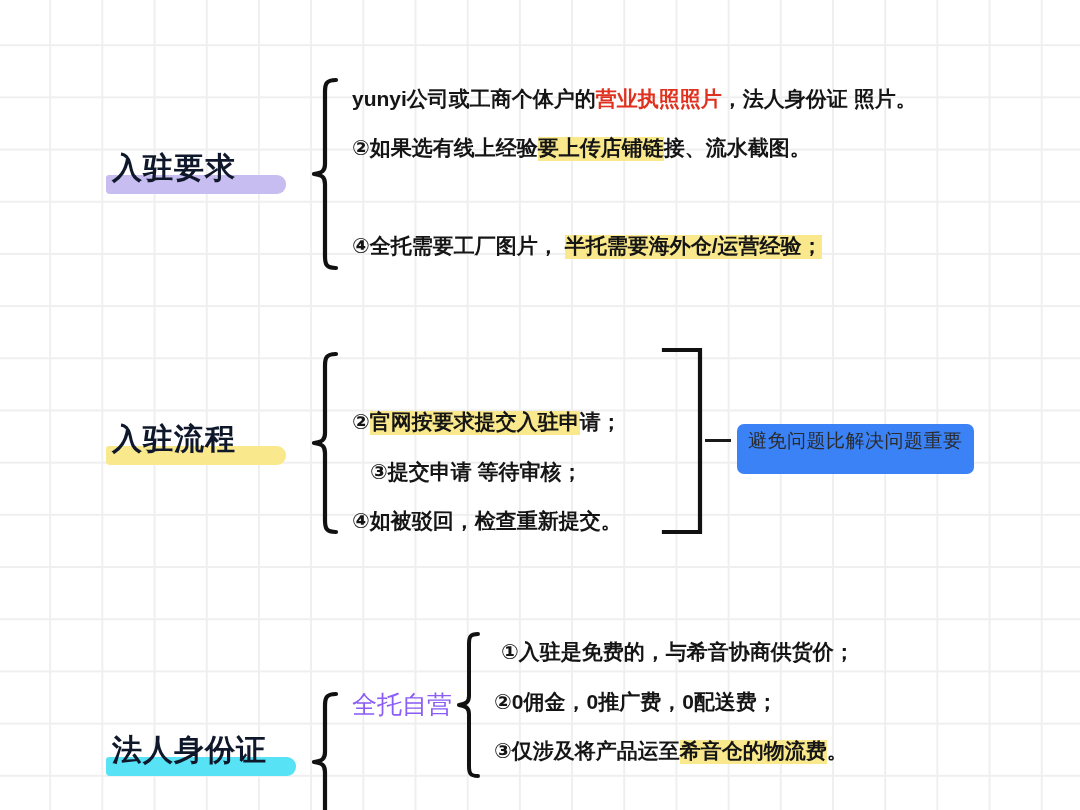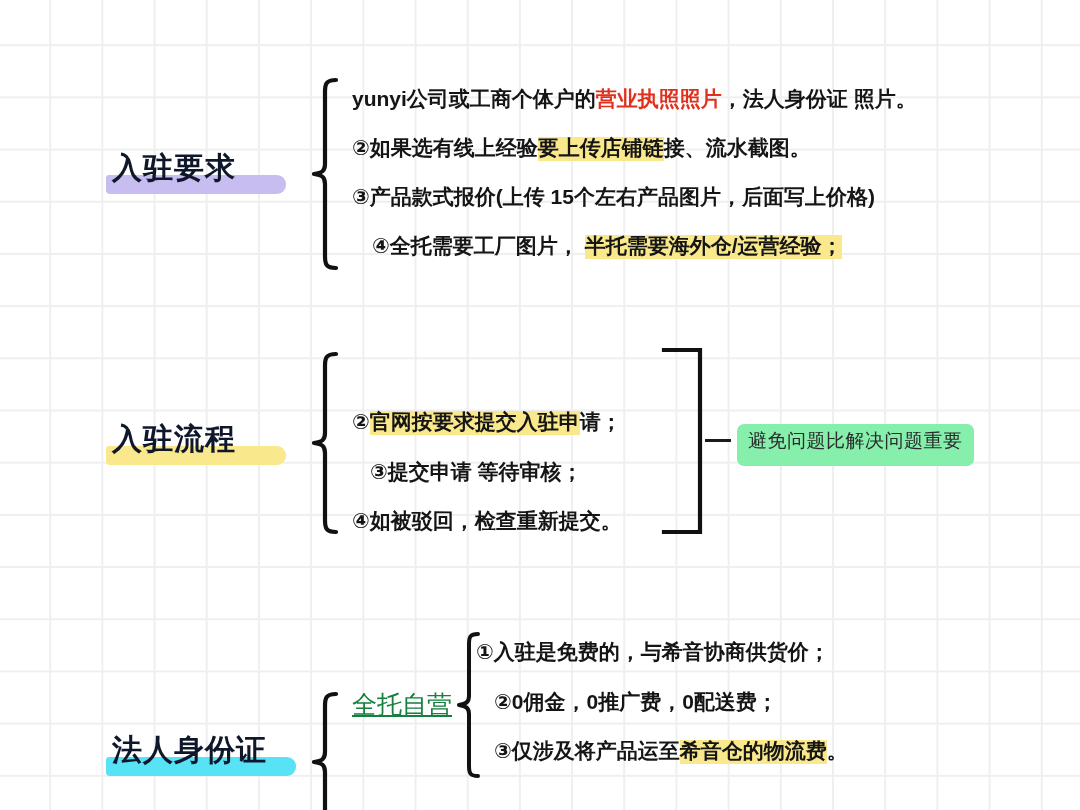--- a/index.html
+++ b/index.html
@@ -77,34 +77,33 @@
     padding: 1px 0 3px 0;
   }
   .red {
     color: #e0301e;
   }
 
   
   .sub-label {
     position: absolute;
     font-size: 25px;
-    color: #15803d;
-    white-space: nowrap;
-    line-height: 1;
-    text-decoration: underline;
+    color: #8b5cf6;
+    white-space: nowrap;
+    line-height: 1;
   }
 
   
   .note-pill {
     position: absolute;
-    background: #86efac;
+    background: #3b82f6;
     border-radius: 7px;
     font-size: 19px;
     color: #2b2b2b;
-    padding: 7px 11px 16px 11px;
+    padding: 7px 11px 24px 11px;
     white-space: nowrap;
     line-height: 1;
     letter-spacing: 0.5px;
   }
   .note-dash {
     position: absolute;
     height: 3px;
     background: #1a1a1a;
   }
 
@@ -134,25 +133,22 @@
   </div>
 
   <div class="line" style="left:352px; top:88px;">
     <span>yunyi公司或工商个体户的</span><span class="red">营业执照照片</span><span>，法人身份证 照片。</span>
   </div>
 
   <div class="line" style="left:352px; top:137px;">
     <span>②如果选有线上经验</span><span class="hl-yellow">要上传店铺链</span><span>接、流水截图。</span>
   </div>
 
-  <div class="line" style="left:352px; top:186px;">
-    <span>③产品款式报价(上传 15个左右产品图片，后面写上价格)</span>
-  </div>
-
-  <div class="line" style="left:352px; top:235px;margin-left:20px;">
+
+  <div class="line" style="left:352px; top:235px;">
     <span>④全托需要工厂图片， </span><span class="hl-yellow"> 半托需要海外仓/运营经验； </span>
   </div>
 
   <div class="section-head" style="left:106px; top:424px;">
     <div class="head-bar" style="top:22px; width:180px; background:#fae98c;"></div>
     <span class="head-text">入驻流程</span>
   </div>
 
   <div class="deco" style="left:310px; top:352px; width:34px; height:182px;">
     <svg width="34" height="182" viewBox="0 0 34 182">
@@ -195,21 +191,21 @@
   </div>
 
   <div class="sub-label" style="left:352px; top:692px;">全托自营</div>
 
   <div class="deco" style="left:456px; top:632px; width:30px; height:148px;">
     <svg width="30" height="148" viewBox="0 0 30 148">
       <path d="M22 2 C14 2 13 5 13 12 L13 64 C13 70 10 72 3 73 C10 74 13 76 13 82 L13 134 C13 141 14 144 22 144" fill="none" stroke="#111111" stroke-width="4" stroke-linecap="round" stroke-linejoin="round"></path>
     </svg>
   </div>
 
-  <div class="line" style="left:476px; top:641px;">
+  <div class="line" style="left:501px; top:641px;">
     <span>①入驻是免费的，与希音协商供货价；</span>
   </div>
 
   <div class="line" style="left:494px; top:691px;">
     <span>②0佣金，0推广费，0配送费；</span>
   </div>
 
   <div class="line" style="left:494px; top:740px;text-align:center;">
     <span>③仅涉及将产品运至</span><span class="hl-yellow">希音仓的物流费</span><span>。</span>
   </div>

